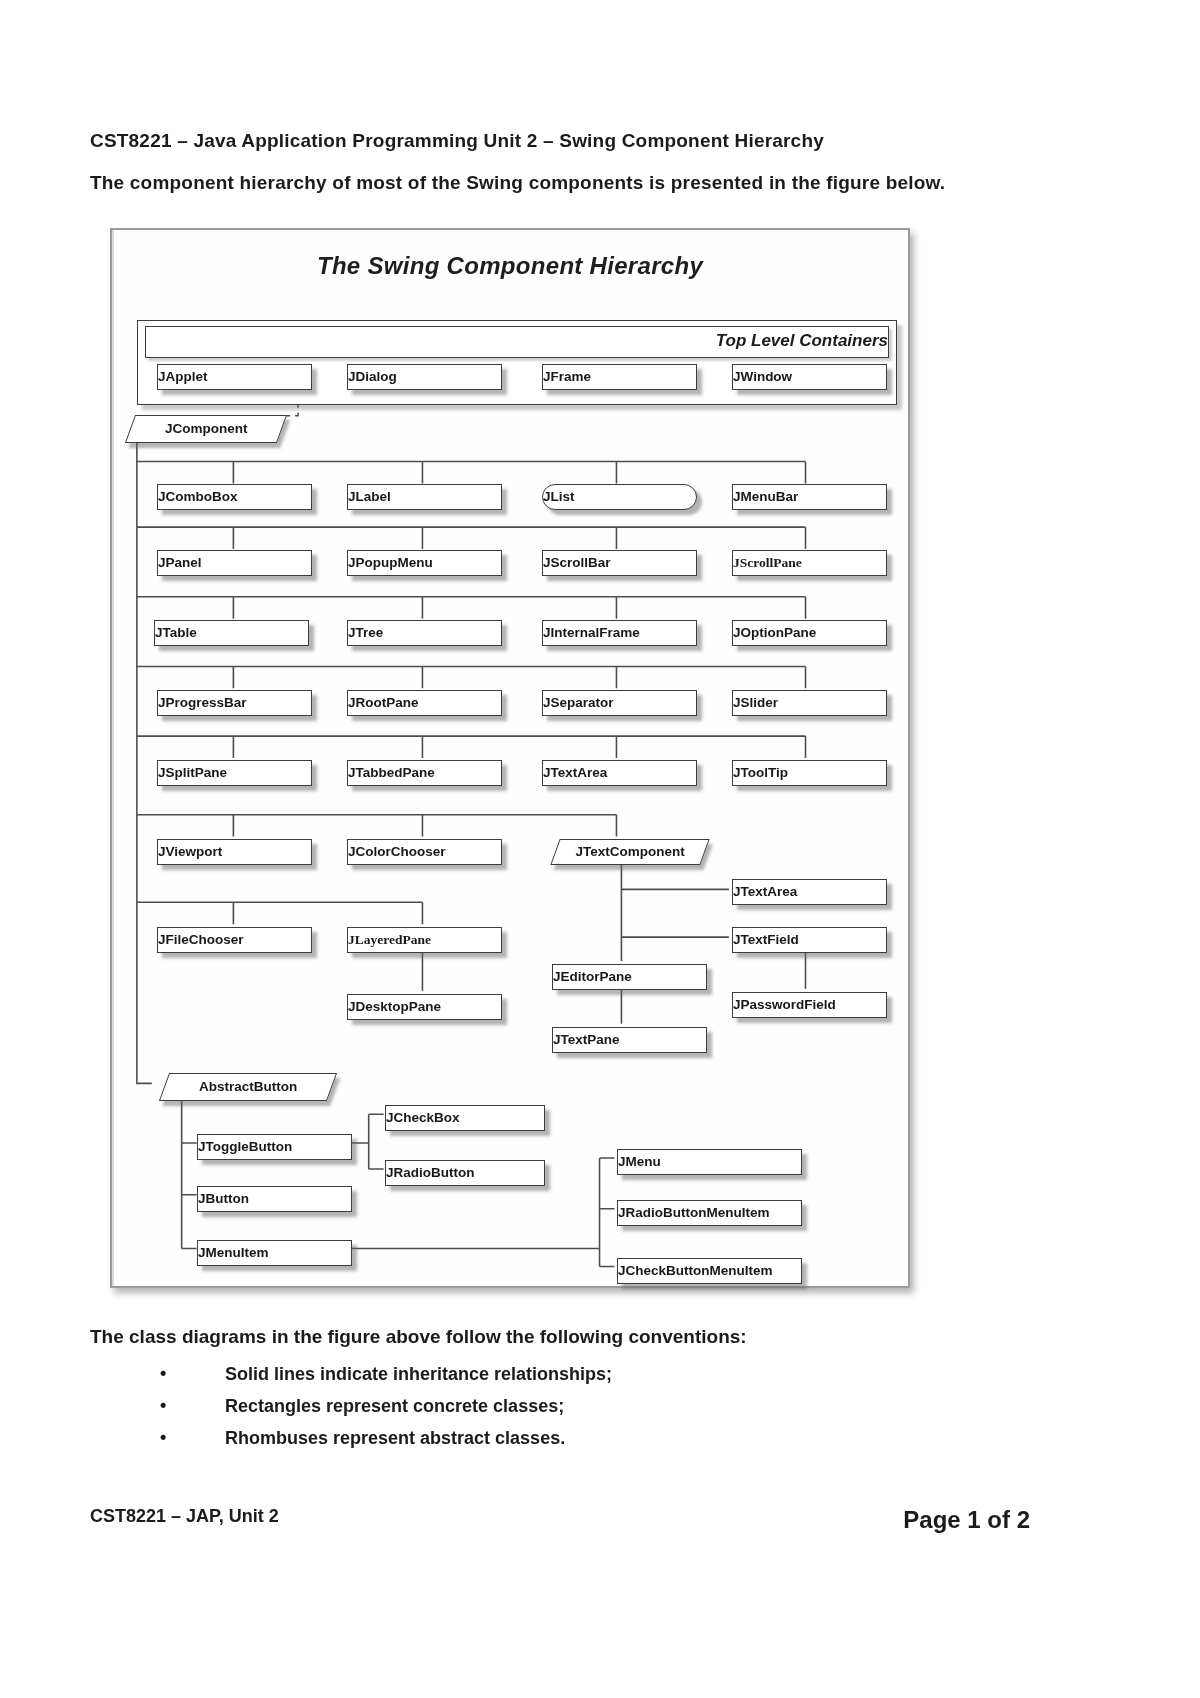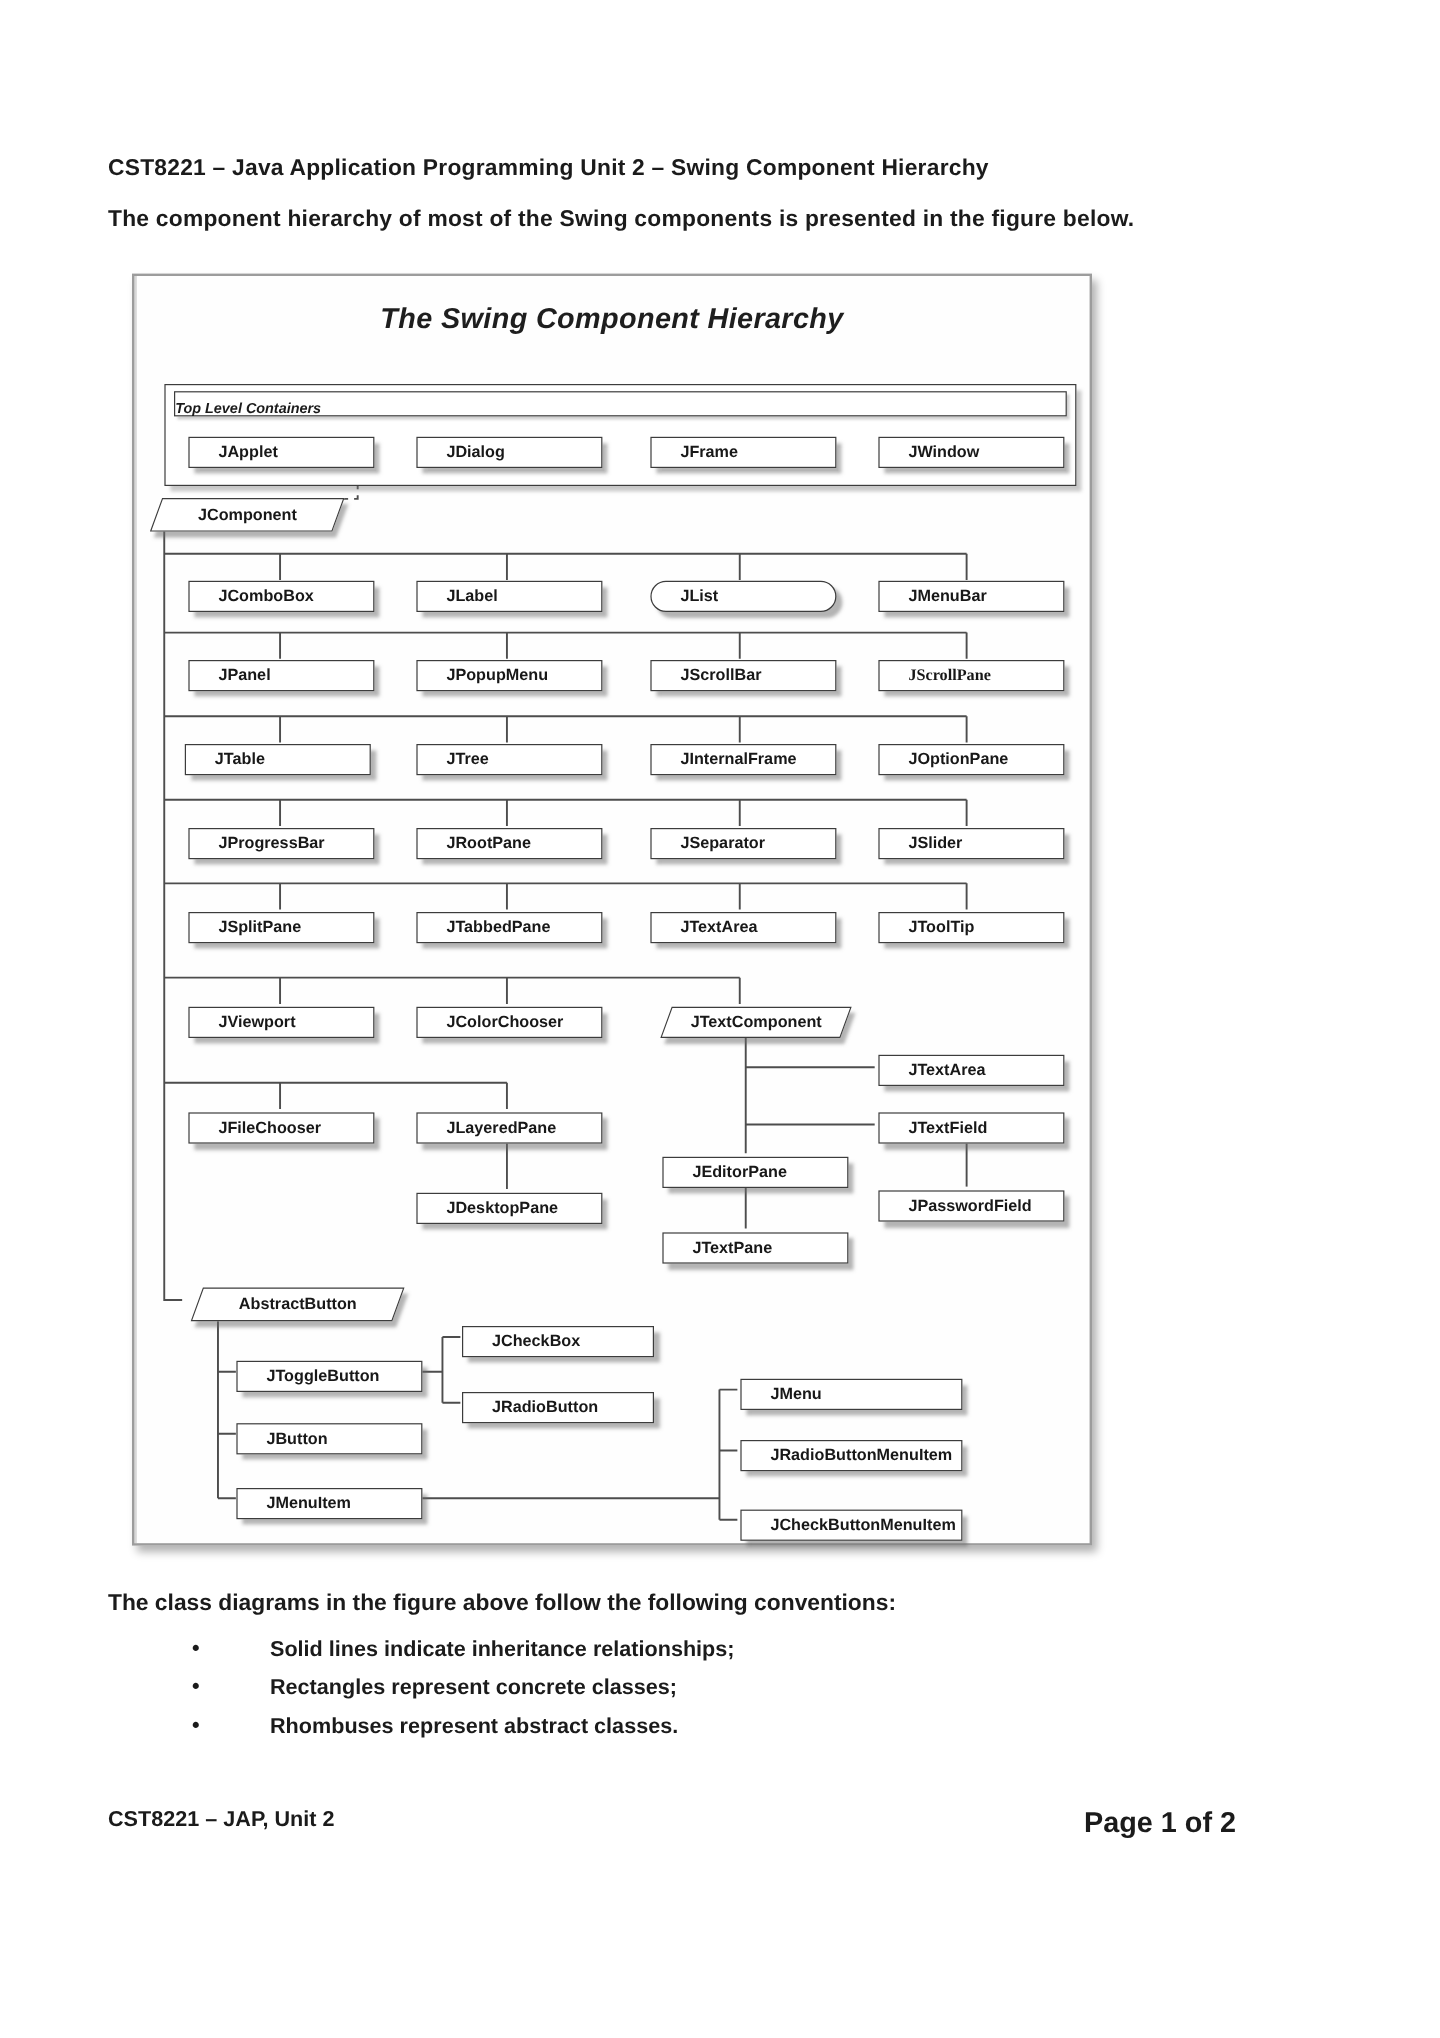--- a/index.html
+++ b/index.html
@@ -20,29 +20,29 @@
   .fig-title{
     position:absolute;left:0;top:22px;width:100%;text-align:center;
     font-size:24px;font-weight:bold;font-style:italic;color:#1e1e1e;letter-spacing:.3px;
   }
   .tlc-outer{
     position:absolute;left:25px;top:90px;width:760px;height:85px;
     border:1.5px solid #3c3c3c;background:#fff;box-sizing:border-box;
     box-shadow:5px 5px 3px rgba(120,120,120,.40);
   }
   .tlc-banner{
-    position:absolute;left:33px;top:96px;width:744px;height:21px;
+    position:absolute;left:33px;top:96px;width:744px;height:32px;
     border:1.5px solid #3c3c3c;background:#fff;box-sizing:border-box;
-    text-align:left;line-height:27px;font-size:12px;font-weight:bold;font-style:italic;
+    text-align:right;line-height:27px;font-size:17px;font-weight:bold;font-style:italic;
     box-shadow:3px 3px 2px rgba(120,120,120,.35);
   }
   .box{
     position:absolute;height:26px;width:155px;background:#fff;
     border:1.5px solid #3c3c3c;box-sizing:border-box;
-    font-size:13.5px;font-weight:bold;line-height:23px;padding-left:24px;
+    font-size:13.5px;font-weight:bold;line-height:23px;padding-left:0;
     white-space:nowrap;color:#181818;
     box-shadow:5px 5px 3px rgba(105,105,105,.50);
   }
   .para{
     position:absolute;height:28px;background:#fff;
     border:1.5px solid #3c3c3c;box-sizing:border-box;
     transform:skewX(-20deg);
     box-shadow:5px 5px 3px rgba(105,105,105,.50);
   }
   .para > span{
@@ -131,21 +131,21 @@
     <span style="line-height:23px;">JTextComponent</span>
   </div>
 
   <div class="box" style="left:620px;top:649px;">JTextArea</div>
   <div class="box" style="left:620px;top:697px;">JTextField</div>
   <div class="box" style="left:440px;top:734px;">JEditorPane</div>
   <div class="box" style="left:620px;top:762px;">JPasswordField</div>
   <div class="box" style="left:440px;top:797px;">JTextPane</div>
 
   <div class="box" style="left:45px;top:697px;">JFileChooser</div>
-  <div class="box" style="left:235px;top:697px;">JLayeredPane</div>
+  <div class="box" style="left:235px;top:697px;font-family:Liberation Serif, serif;">JLayeredPane</div>
   <div class="box" style="left:235px;top:764px;">JDesktopPane</div>
 
   <div class="para" style="left:52px;top:843px;width:168px;">
     <span>AbstractButton</span>
   </div>
   <div class="box" style="left:85px;top:904px;">JToggleButton</div>
   <div class="box" style="left:273px;top:875px;width:160px;">JCheckBox</div>
   <div class="box" style="left:273px;top:930px;width:160px;">JRadioButton</div>
   <div class="box" style="left:85px;top:956px;">JButton</div>
   <div class="box" style="left:85px;top:1010px;">JMenuItem</div>

